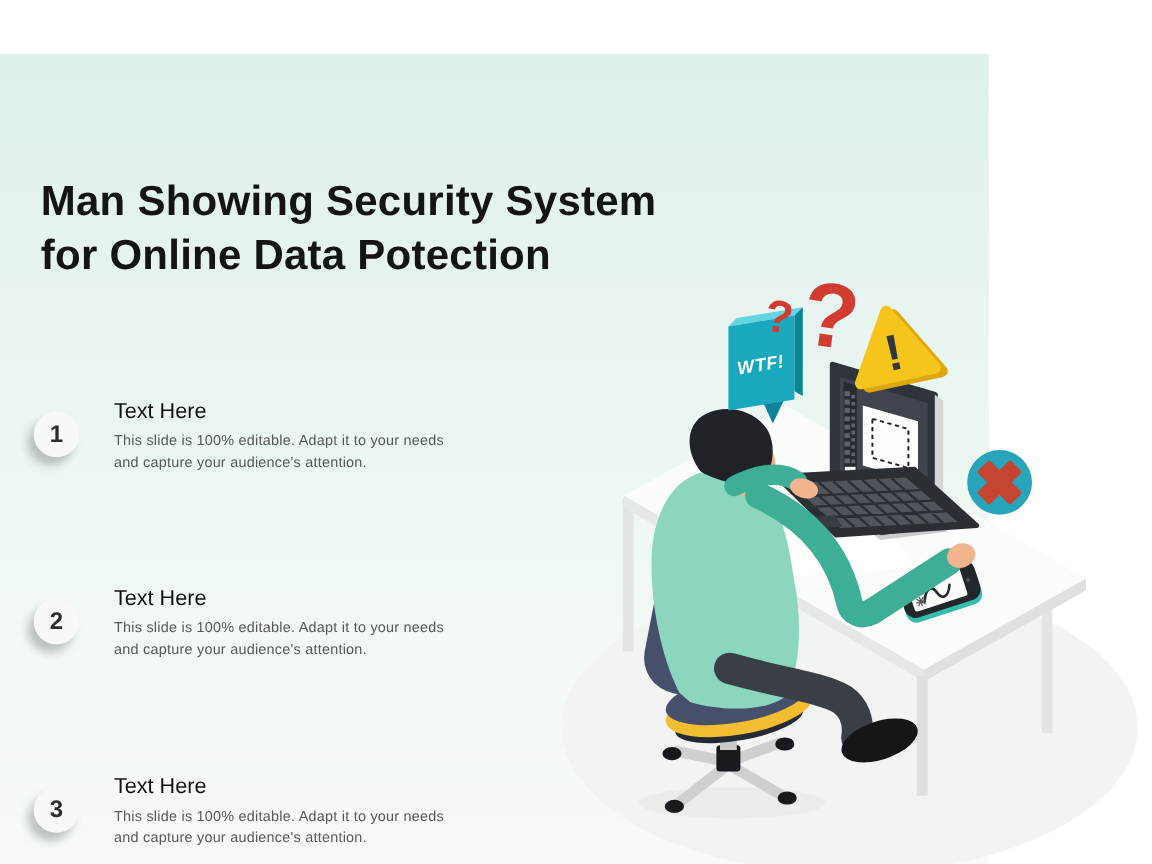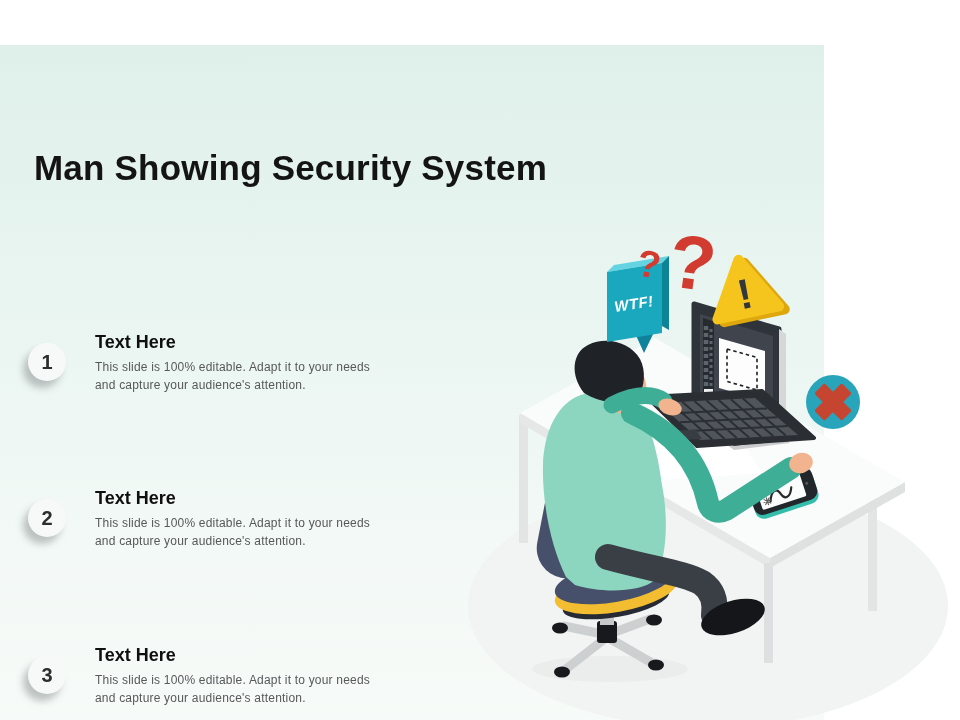--- a/index.html
+++ b/index.html
@@ -18,31 +18,32 @@
   .item.i1{top:286px;}
   .item.i2{top:442px;}
   .item.i3{top:599px;}
   .badge{
     width:38px;height:38px;border-radius:50%;background:#f7f9f9;
     box-shadow:-5px 7px 7px rgba(104,112,112,.40);
     display:flex;align-items:center;justify-content:center;
     font-weight:700;font-size:20px;color:#2b2d2e;margin-top:12px;flex:0 0 auto;
   }
   .item-text{margin-left:29px;}
-  .item-heading{font-size:18px;font-weight:700;color:#0f0f10;line-height:22px;}
+  .item-heading{font-size:18px;font-weight:400;color:#0f0f10;line-height:22px;}
   .item-body{font-size:12px;color:#57585a;line-height:18px;margin-top:5px;letter-spacing:.2px;}
   .illustration{position:absolute;left:455px;top:175px;}
 </style>
 </head>
 <body>
 
 <div class="slide">
 
   <h1 class="title">
     <span>Man Showing Security System</span>
+    <span>for Online Data Potection</span>
   </h1>
 
   <div class="item i1">
     <div class="badge">
       <span>1</span>
     </div>
     <div class="item-text">
       <div class="item-heading">Text Here</div>
       <div class="item-body">
         <span>This slide is 100% editable. Adapt it to your needs</span><br>

